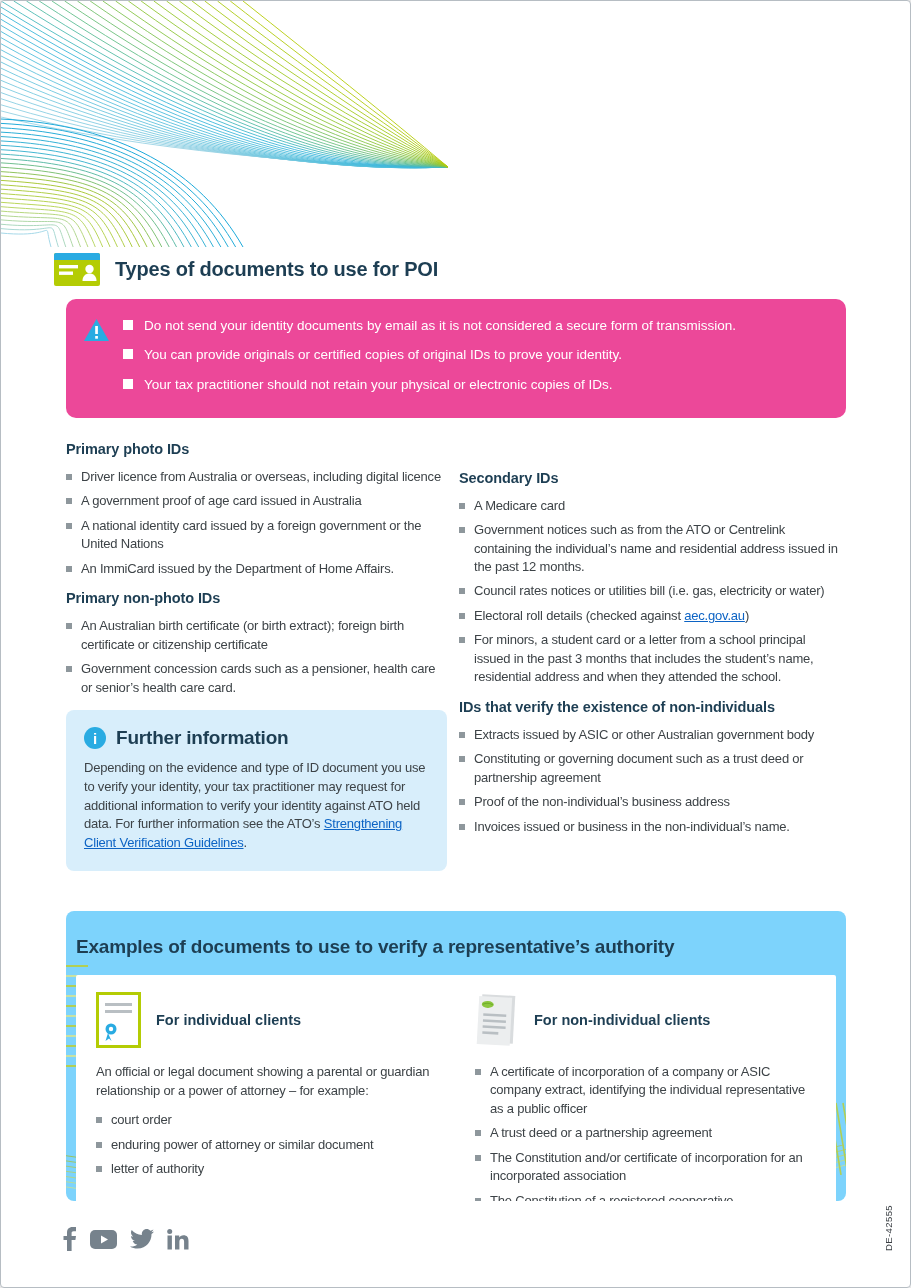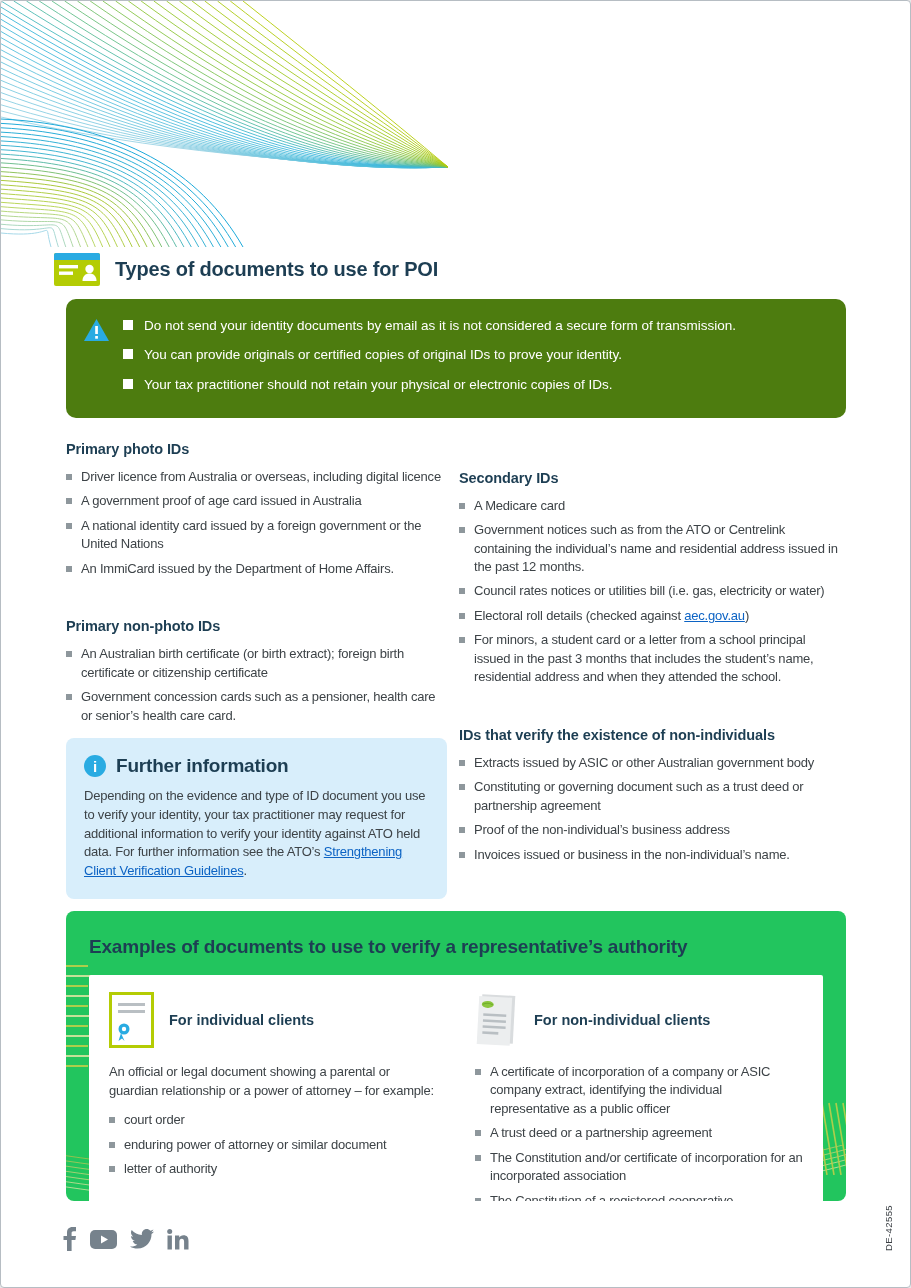--- a/index.html
+++ b/index.html
@@ -11,50 +11,50 @@
   }
   .wave-wrap { position:absolute; top:0; left:0; width:911px; height:248px; pointer-events:none; }
 
   
   .doc-header { position:absolute; top:252px; left:53px; display:flex; align-items:center; gap:15px; }
   .doc-title { font-size:20px; font-weight:700; color:#1d3e53; letter-spacing:-0.2px; }
 
   
   .warn-box {
     position:absolute; top:298px; left:65px; width:780px; min-height:117px;
-    background:#4d7c0f; border-radius:10px; padding:17px 20px 14px 17px;
+    background:#ec4899; border-radius:10px; padding:17px 20px 14px 17px;
     display:flex; gap:13px; color:#fff;
   }
   .warn-list { list-style:none; font-size:13.5px; line-height:1.5; }
   .warn-list li { position:relative; padding-left:21px; margin-bottom:9px; }
   .warn-list li::before { content:""; position:absolute; left:0; top:4px; width:10px; height:10px; background:#fff; }
   .warn-line { display:block; }
 
   
   .cols { position:absolute; top:440px; left:65px; width:780px; display:flex; gap:12px;align-items:center; }
   .col { width:381px; }
   h3.sec-h { font-size:14.5px; font-weight:700; color:#1d3e53; margin-bottom:11px; letter-spacing:-0.1px; }
   .blist { list-style:none; font-size:13px; line-height:1.42; letter-spacing:-0.2px; }
   .blist li { position:relative; padding-left:15px; margin-bottom:6px; }
   .blist li::before { content:""; position:absolute; left:0; top:6px; width:6px; height:6px; background:#8e979c; }
-  .gap-top { margin-top:40px; }
+  .gap-top { margin-top:12px; }
   a.link { color:#0c63c4; text-decoration:underline; cursor:pointer; }
 
   
   .fi-box { margin-top:13px; width:381px; background:#d8eefb; border-radius:8px; padding:17px 18px 18px; }
   .fi-head { display:flex; align-items:center; gap:10px; margin-bottom:10px; }
   .fi-title { font-size:19px; font-weight:700; color:#1d3e53; letter-spacing:-0.2px; }
   .fi-body { font-size:13px; line-height:1.44; letter-spacing:-0.2px; }
   .info-circle { width:22px; height:22px; border-radius:50%; background:#29abe2; color:#fff;
     font-weight:700; font-size:15px; display:flex; align-items:center; justify-content:center; }
 
   
   .panel {
     position:absolute; top:910px; left:65px; width:780px; height:290px;
-    background:#22c55e; border-radius:8px; padding:25px 23px 0; overflow:hidden;
+    background:#7dd3fc; border-radius:8px; padding:25px 10px 0; overflow:hidden;
   }
   .panel-title { font-size:19px; font-weight:700; color:#1d3e53; letter-spacing:-0.2px; margin-bottom:17px; position:relative; z-index:2; }
   .white-box { position:relative; z-index:2; background:#fff; border-radius:2px; padding:17px 20px 16px; display:flex; gap:38px; min-height:224px; }
   .wcol { width:341px; }
   .wcol-head { display:flex; align-items:center; gap:15px; margin-bottom:15px; }
   .wcol-title { font-size:14.5px; font-weight:700; color:#1d3e53; }
   .intro { font-size:13px; line-height:1.44; letter-spacing:-0.2px; margin-bottom:11px; }
   .deco { position:absolute; pointer-events:none; }
 
   

